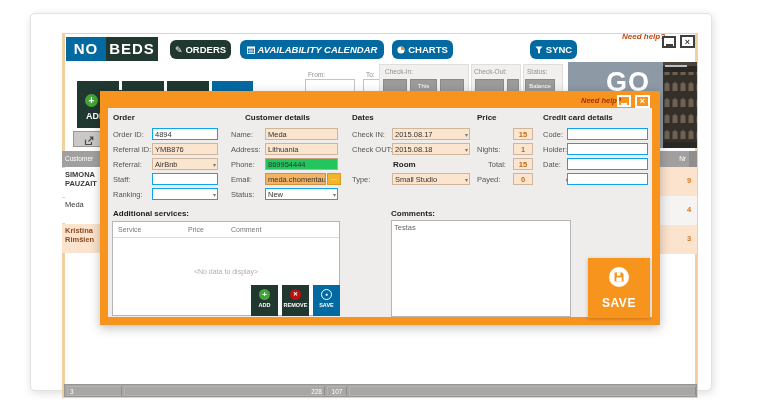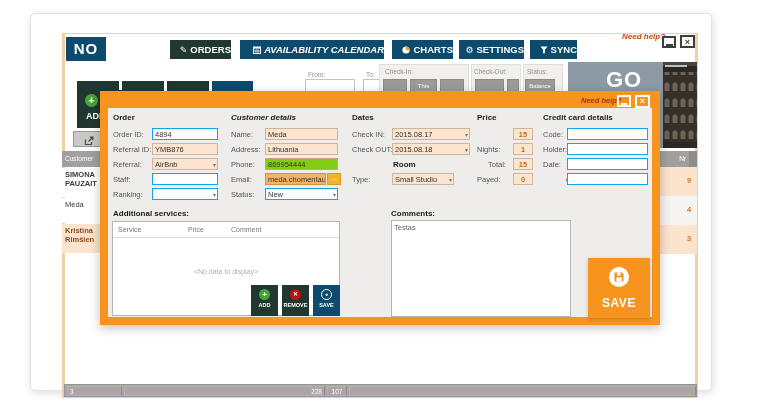--- a/index.html
+++ b/index.html
@@ -3,23 +3,23 @@
 <meta charset="utf-8">
 <style>
   html,body{margin:0;padding:0;background:#fff;font-family:"Liberation Sans",sans-serif;}
   #stage{position:relative;width:768px;height:402px;background:#fff;overflow:hidden;}
   .abs{position:absolute;box-sizing:border-box;}
   
   .frame{border:1px solid #e4e2e0;border-radius:5px;box-shadow:1px 2px 8px rgba(0,0,0,.14);background:#fff;}
   .app{border:1px solid #f2cfa0;border-width:1px 3px 3px 3px;background:#fff;}
   
   .logoblk{color:#fff;font-weight:bold;font-size:15px;line-height:24px;text-align:center;letter-spacing:1px;}
-  .navbtn{color:#fff;font-weight:bold;font-size:9.5px;line-height:19px;text-align:right;white-space:nowrap;cursor:pointer;}
+  .navbtn{color:#fff;font-weight:bold;font-size:9.5px;line-height:19px;text-align:center;white-space:nowrap;cursor:pointer;border-radius:6px;}
   .dark{background:#20382f;}
-  .orangebg{background:#0c4a6e;}
+  .orangebg{background:#0369a1;}
   .icn{font-style:normal;font-weight:normal;margin-right:3px;font-size:9px;vertical-align:0px;}
   .helptxt{color:#c24a10;font-style:italic;font-weight:bold;font-size:8px;white-space:nowrap;}
   .winbox{border:2px solid #3f3f3f;background:transparent;}
   .winbox .x{display:block;text-align:center;font-size:9px;font-weight:bold;color:#3f3f3f;line-height:10px;}
   
   .flbl{font-size:6.5px;color:#909090;white-space:nowrap;}
   .fin{background:#fff;border:1px solid #c6c4c2;height:13px;}
   .gbtn{background:#9d9b99;color:#fff;font-size:6px;line-height:12px;text-align:center;border:1px solid #8c8a88;white-space:nowrap;overflow:hidden;}
   .panel{background:#f2f0ee;border:1px solid #e0deda;}
   
@@ -31,66 +31,66 @@
   .modal{background:#f7941e;box-shadow:0 3px 10px rgba(0,0,0,.25);}
   .mtitle{color:#fff;font-weight:bold;font-size:10.5px;letter-spacing:.5px;text-align:center;}
   .mhelp{color:#a33305;font-style:italic;font-weight:bold;font-size:7.5px;}
   .mwin{border:2px solid #fff;}
   .mwin .x{display:block;text-align:center;font-size:9px;font-weight:bold;color:#fff;line-height:9px;}
   .mbody{background:#efedeb;}
   .sh{font-weight:bold;font-size:8px;color:#1d1d1d;white-space:nowrap;}
   .lbl{font-size:7.5px;color:#555;white-space:nowrap;}
   .in{height:12px;border:1px solid #0ea5e9;background:#fff;font-size:7.5px;line-height:10px;color:#333;padding:1px 2px;white-space:nowrap;overflow:hidden;}
   .pe{background:#fbe5cf;border-color:#cdb69c;}
-  .pe2{background:#84cc16;border-color:#cba57a;}
+  .pe2{background:#22c55e;border-color:#cba57a;}
   .pe3{background:#f4b363;border-color:#d1914a;}
   .chev{position:absolute;right:1px;top:2px;font-size:6px;color:#777;line-height:8px;}
   .nbox{text-align:center;color:#bf6c17;font-weight:bold;}
   .gpanel{background:#fff;border:1px solid #b7b5b3;}
   .gth{font-size:7px;color:#787878;}
   .nodata{font-size:7px;color:#b0aeac;}
   .sbtn{color:#fff;text-align:center;cursor:pointer;}
   .sbtn .cap{font-size:5.5px;font-weight:bold;display:block;margin-top:2px;}
   .circ{width:11px;height:11px;border-radius:50%;margin:4px auto 0;color:#fff;font-size:8px;line-height:11px;text-align:center;font-weight:bold;}
   .bigsave{background:#f7941e;color:#fff;text-align:center;cursor:pointer;box-shadow:0 1px 4px rgba(0,0,0,.2);}
   .bigsave .cap{font-size:12px;font-weight:bold;letter-spacing:.5px;display:block;margin-top:4px;}
   
   .sbar{background:#a9a7a5;border:1px solid #989694;}
   .scell{position:absolute;top:1px;height:10px;background:#a9a7a5;border:1px solid #b5b3b1;border-right-color:#8f8d8b;color:#fff;font-size:6.5px;line-height:9px;padding:0 2px;box-sizing:border-box;}
   .banner{background:#8d99a5;overflow:hidden;cursor:pointer;}
-  .go{color:#fff;font-weight:bold;font-size:22px;letter-spacing:1px;}
+  .go{color:#fff;font-weight:bold;font-size:27px;letter-spacing:1px;}
   textarea.cmt{resize:none;font-family:"Liberation Sans",sans-serif;font-size:7.5px;color:#666;border:1px solid #b7b5b3;background:#fff;padding:2px;box-sizing:border-box;}
 </style>
 </head>
 <body>
 
 <div id="stage">
 
   <div class="abs frame" style="left:30px;top:13px;width:682px;height:378px;"></div>
 
   <div class="abs app" style="left:62px;top:33px;width:636px;height:365px;"></div>
 
   <div class="abs logoblk orangebg" style="left:66px;top:37px;width:40px;height:24px;">NO</div>
+  <div class="abs logoblk dark" style="left:106px;top:37px;width:52px;height:24px;">BEDS</div>
 
   <div class="abs navbtn dark" style="left:170px;top:40px;width:61px;height:19px;"><span class="icn">✎</span><span>ORDERS</span></div>
 
   <div class="abs navbtn orangebg" style="left:240px;top:40px;width:144px;height:19px;font-style:italic;"><span class="icn"><svg width="8" height="8" viewBox="0 0 8 8" style="vertical-align:-1px">
           <rect x="0.5" y="1" width="7" height="6.5" fill="none" stroke="#fff"></rect>
           <rect x="0.5" y="1" width="7" height="1.6" fill="#fff"></rect>
           <line x1="3" y1="3" x2="3" y2="7.5" stroke="#fff" stroke-width=".7"></line>
           <line x1="5" y1="3" x2="5" y2="7.5" stroke="#fff" stroke-width=".7"></line>
           <line x1="1" y1="5" x2="7" y2="5" stroke="#fff" stroke-width=".7"></line>
         </svg></span><span>AVAILABILITY CALENDAR</span></div>
 
   <div class="abs navbtn orangebg" style="left:392px;top:40px;width:61px;height:19px;"><span class="icn"><svg width="8" height="8" viewBox="0 0 8 8" style="vertical-align:-1px">
           <circle cx="4" cy="4" r="3.6" fill="#fff"></circle>
           <path d="M4 4 L4 0.4 A3.6 3.6 0 0 1 7.4 4 Z" fill="#f7941e"></path>
         </svg></span><span>CHARTS</span></div>
 
-  <div class="abs navbtn orangebg" style="left:459px;top:40px;width:65px;height:19px;"><span class="icn">⚙</span><span>SETTINGS</span></div>
 
   <div class="abs navbtn orangebg" style="left:530px;top:40px;width:47px;height:19px;"><span class="icn"><svg width="8" height="8" viewBox="0 0 9 9" style="vertical-align:-1px">
           <path d="M0.5 0.5 H8.5 L5.6 4 V8.2 H3.4 V4 Z" fill="#fff"></path>
         </svg></span><span>SYNC</span></div>
 
   <div class="abs helptxt" style="left:622px;top:32px;">Need help?</div>
   <div class="abs winbox" style="left:662px;top:36px;width:14px;height:12px;">
       <span class="abs" style="left:2px;top:6px;width:7px;height:2px;background:#3f3f3f;"></span>
     </div>
   <div class="abs winbox" style="left:680px;top:35px;width:15px;height:13px;">
@@ -177,21 +177,21 @@
   <div class="abs mhelp" style="left:581px;top:96px;">Need help?</div>
   <div class="abs mwin" style="left:617px;top:95px;width:14px;height:12px;">
       <span class="abs" style="left:2px;top:6px;width:6px;height:2px;background:#fff;"></span>
     </div>
   <div class="abs mwin" style="left:635px;top:95px;width:15px;height:13px;">
       <span class="x">×</span>
     </div>
   <div class="abs mbody" style="left:108px;top:108px;width:544px;height:209px;"></div>
 
   <div class="abs sh" style="left:113px;top:113px;">Order</div>
-  <div class="abs sh" style="left:231px;top:113px;font-style:italic;">Customer details</div>
+  <div class="abs sh" style="left:245px;top:113px;">Customer details</div>
   <div class="abs sh" style="left:352px;top:113px;">Dates</div>
   <div class="abs sh" style="left:477px;top:113px;">Price</div>
   <div class="abs sh" style="left:543px;top:113px;">Credit card details</div>
 
   <div class="abs lbl" style="left:113px;top:130px;">Order ID:</div>
   <div class="abs in" style="left:152px;top:128px;width:66px;">4894</div>
   <div class="abs lbl" style="left:113px;top:145px;">Referral ID:</div>
   <div class="abs in pe" style="left:152px;top:143px;width:66px;">YMB876</div>
   <div class="abs lbl" style="left:113px;top:160px;">Referral:</div>
   <div class="abs in pe" style="left:152px;top:158px;width:66px;"><span>AirBnb</span><span class="chev">▾</span></div>
@@ -211,21 +211,21 @@
   <div class="abs" style="left:327px;top:173px;width:14px;height:12px;background:#f3b32a;border:1px solid #d99b1e;color:#fff;font-size:7px;line-height:8px;text-align:center;">...</div>
   <div class="abs lbl" style="left:231px;top:190px;">Status:</div>
   <div class="abs in" style="left:265px;top:188px;width:73px;"><span>New</span><span class="chev">▾</span></div>
 
   <div class="abs lbl" style="left:352px;top:130px;">Check IN:</div>
   <div class="abs in pe" style="left:392px;top:128px;width:78px;"><span>2015.08.17</span><span class="chev">▾</span></div>
   <div class="abs lbl" style="left:352px;top:145px;">Check OUT:</div>
   <div class="abs in pe" style="left:392px;top:143px;width:78px;"><span>2015.08.18</span><span class="chev">▾</span></div>
   <div class="abs sh" style="left:393px;top:160px;">Room</div>
   <div class="abs lbl" style="left:352px;top:175px;">Type:</div>
-  <div class="abs in pe" style="left:392px;top:173px;width:62px;"><span>Small Studio</span><span class="chev">▾</span></div>
+  <div class="abs in pe" style="left:392px;top:173px;width:78px;"><span>Small Studio</span><span class="chev">▾</span></div>
 
   <div class="abs lbl" style="left:477px;top:130px;margin-left:36px;">Price:</div>
   <div class="abs in pe nbox" style="left:513px;top:128px;width:20px;">15</div>
   <div class="abs lbl" style="left:477px;top:145px;">Nights:</div>
   <div class="abs in pe nbox" style="left:513px;top:143px;width:20px;">1</div>
   <div class="abs lbl" style="left:488px;top:160px;">Total:</div>
   <div class="abs in pe nbox" style="left:513px;top:158px;width:20px;">15</div>
   <div class="abs lbl" style="left:477px;top:175px;">Payed:</div>
   <div class="abs in pe nbox" style="left:513px;top:173px;width:20px;">0</div>
 

